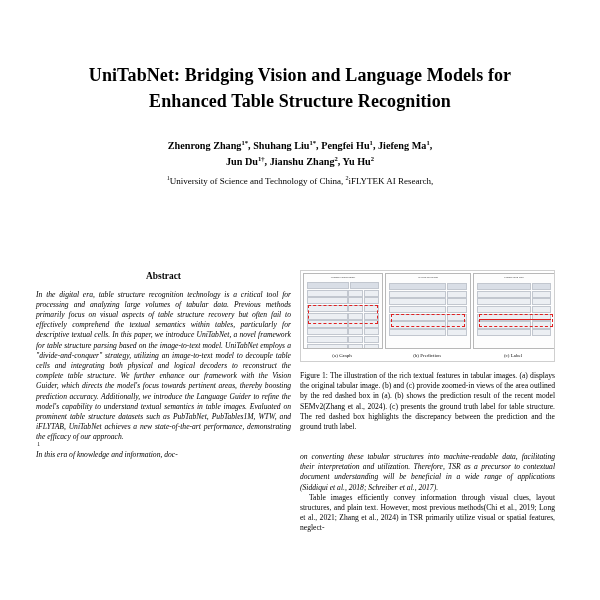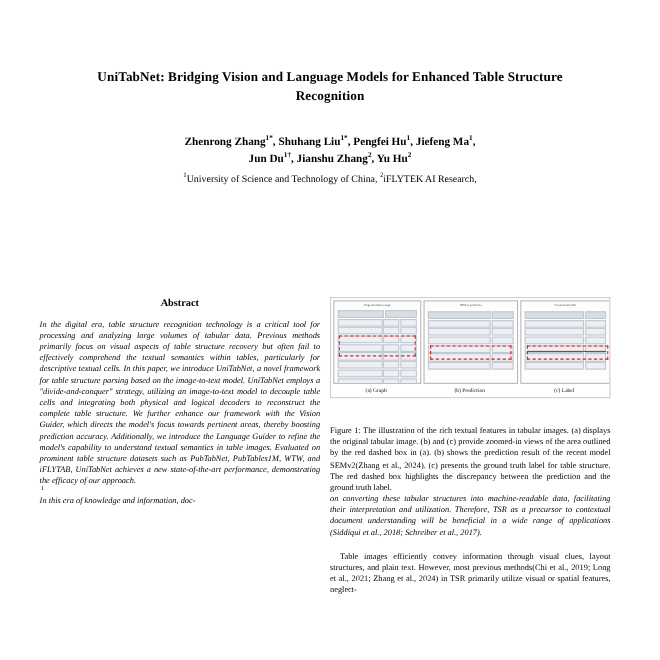--- a/index.html
+++ b/index.html
@@ -17,21 +17,21 @@
   .page {
     position: relative;
     width: 600px;
     height: 600px;
     padding: 0;
     box-sizing: border-box;
   }
   .title {
     margin: 62px 72px 0 72px;
     text-align: center;
-    font-size: 12px;
+    font-size: 18px;
     font-weight: bold;
     line-height: 1.45;
     letter-spacing: 0.1px;
   }
   .authors {
     margin: 24px 60px 0 60px;
     text-align: center;
     font-size: 10.2px;
     font-weight: bold;
     line-height: 1.55;
@@ -166,21 +166,21 @@
     color: #111;
   }
   .sc-a { left: 2px;   width: 78px; }
   .sc-b { left: 84px;  width: 84px; }
   .sc-c { left: 172px; width: 80px; }
 
   .fig-caption {
     font-size: 7.6px;
     line-height: 1.34;
     text-align: justify;
-    margin-top: 25px;
+    margin-top: 9px;
   }
   .fig-caption .lbl { font-weight: normal; }
 </style>
 </head>
 <body>
 
 <div class="page">
 
   <div class="title">UniTabNet: Bridging Vision and Language Models for Enhanced Table Structure Recognition</div>
 
@@ -332,18 +332,18 @@
           <div class="sub-caption sc-b">(b) Prediction</div>
           <div class="sub-caption sc-c">(c) Label</div>
         </div>
 
         <div class="fig-caption">
           <span class="lbl">Figure 1:</span>
           <span>The illustration of the rich textual features in tabular images. (a) displays the original tabular image. (b) and (c) provide zoomed-in views of the area outlined by the red dashed box in (a). (b) shows the prediction result of the recent model SEMv2(Zhang et al., 2024). (c) presents the ground truth label for table structure. The red dashed box highlights the discrepancy between the prediction and the ground truth label.</span>
         </div>
       </div>
 
-      <p class="noindent" style="margin-top:0;">on converting these tabular structures into machine-readable data, facilitating their interpretation and utilization. Therefore, TSR as a precursor to contextual document understanding will be beneficial in a wide range of applications (Siddiqui et al., 2018; Schreiber et al., 2017).</p>
-      <p style="margin-top:12px;">Table images efficiently convey information through visual clues, layout structures, and plain text. However, most previous methods(Chi et al., 2019; Long et al., 2021; Zhang et al., 2024) in TSR primarily utilize visual or spatial features, neglect-</p>
+      <p class="noindent" style="margin-top:20px;">on converting these tabular structures into machine-readable data, facilitating their interpretation and utilization. Therefore, TSR as a precursor to contextual document understanding will be beneficial in a wide range of applications (Siddiqui et al., 2018; Schreiber et al., 2017).</p>
+      <p style="margin-top:0;">Table images efficiently convey information through visual clues, layout structures, and plain text. However, most previous methods(Chi et al., 2019; Long et al., 2021; Zhang et al., 2024) in TSR primarily utilize visual or spatial features, neglect-</p>
     </div>
 
   </div>
 </div>
 
 </body></html>

